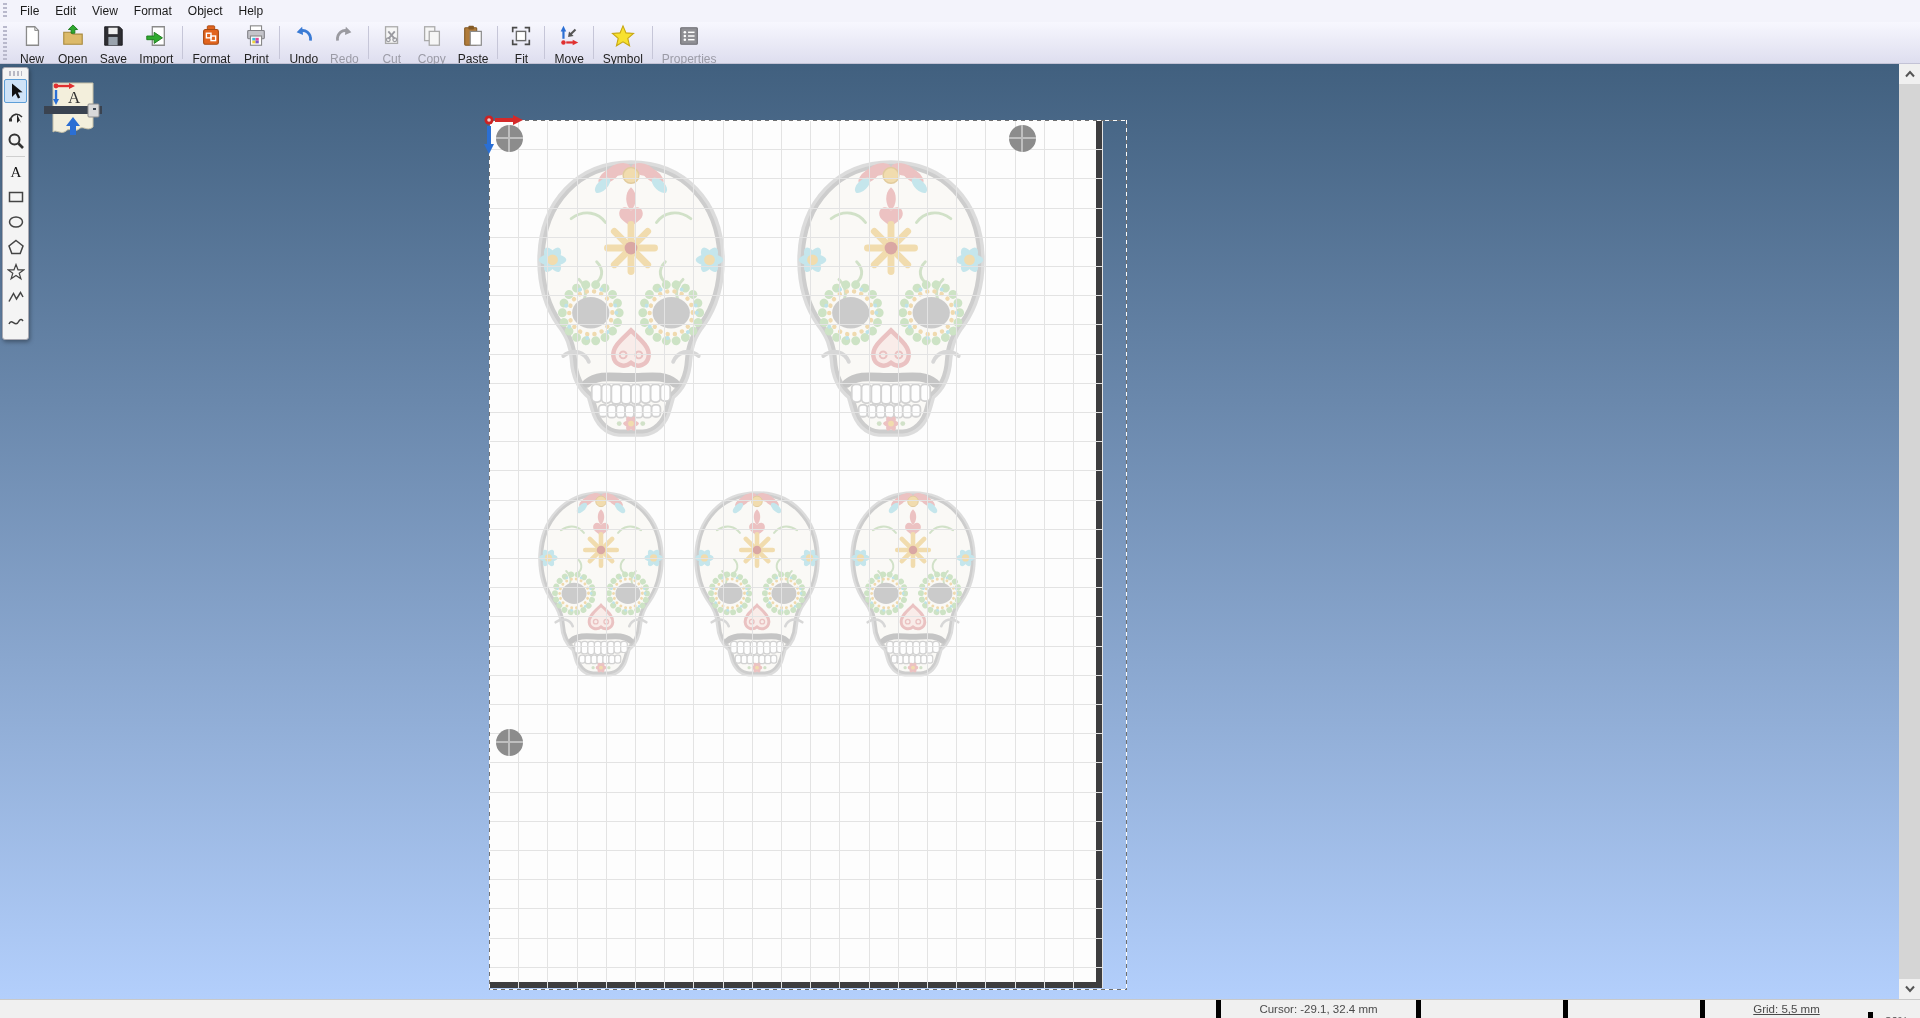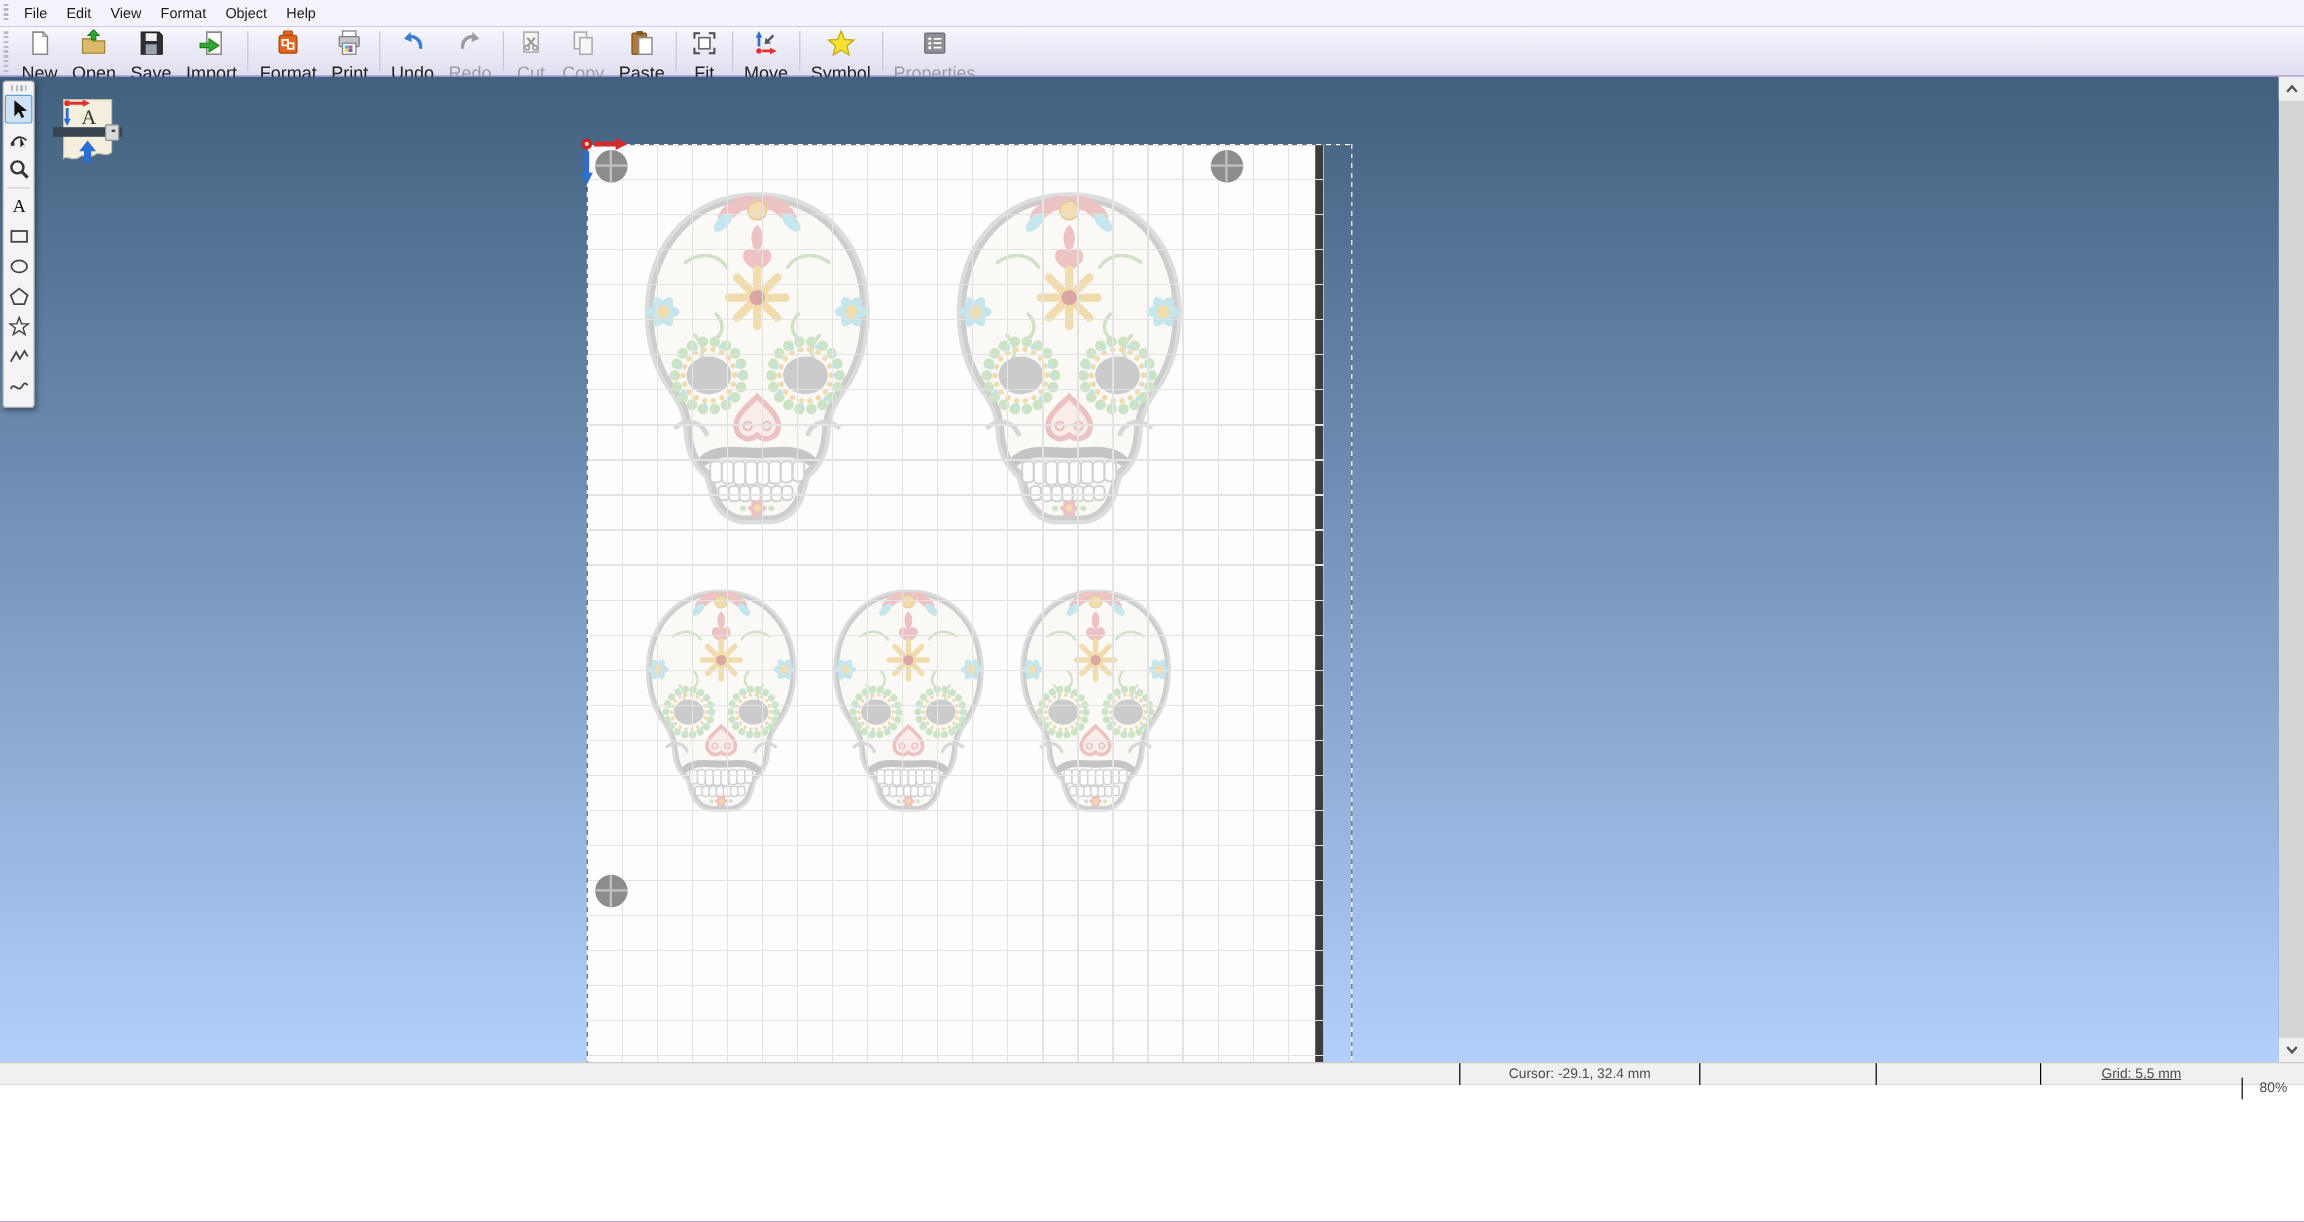--- a/index.html
+++ b/index.html
@@ -1,35 +1,35 @@
 <!DOCTYPE html>
 <html><head>
 <meta charset="utf-8">
 <style>
   * { margin:0; padding:0; box-sizing:border-box; }
   html,body { width:1920px; height:1018px; overflow:hidden;
     font-family:"Liberation Sans", sans-serif; }
-  #app { position:relative; width:1920px; height:904px; background:#6d28d9; }
+  #app { position:relative; width:1920px; height:1018px; background:#c4b5fd; }
 
   
   #menubar { position:absolute; left:0; top:0; width:100%; height:22px;
     background:#f3f3fb; display:flex; align-items:center; }
   .grip { width:4px; height:16px; margin:0 5px 0 3px;
     background:repeating-linear-gradient(180deg,#b9b9cc 0 2px, transparent 2px 4px); }
   .menu-item { padding:2px 8px; font-size:12px; color:#1a1a1a; cursor:default; }
 
   
   #toolbar { position:absolute; left:0; top:22px; width:100%; height:42px;
     background:linear-gradient(#f7f7fe,#dedeef); border-bottom:1px solid #c3c3d6;
     display:flex; align-items:stretch; }
   #toolbar .grip { height:34px; margin-top:4px; }
   .tb-btn { display:flex; flex-direction:column; align-items:center; justify-content:flex-start;
     min-width:40px; padding:2px 6px 1px; cursor:default; }
   .tb-btn svg { width:24px; height:24px; }
-  .tb-label { font-size:15px; color:#222; margin-top:0px; white-space:nowrap; }
+  .tb-label { font-size:12px; color:#222; margin-top:0px; white-space:nowrap; }
   .tb-btn.disabled .tb-label { color:#9b9ba6;text-align:center; }
   .tb-sep { width:1px; background:#c6c6d8; margin:4px 3px; }
 
   
   #canvas { position:absolute; left:0; top:64px; right:21px; bottom:19px;
     background:linear-gradient(#41607f,#b3cffc); overflow:hidden; }
 
   
   #tool-palette { position:absolute; left:2px; top:3px; width:27px;
     background:#f4f4f4; border:1px solid #a9a9b2; border-radius:3px;
@@ -83,21 +83,21 @@
   .sb-btn { height:20px; background:#f0f0f0; display:flex; align-items:center;
     justify-content:center; }
   .sb-track { flex:1; }
   .sb-btn svg { width:10px; height:8px; }
 
   
   #statusbar { position:absolute; left:0; bottom:0; width:100%; height:19px;
     background:#f0f0f0; border-top:1px solid #c9c9c9; display:flex; align-items:center;
     font-size:11.5px; color:#4a4a4a; }
   .sb-cell { height:100%; display:flex; align-items:center; justify-content:center;
-    border-left:1px solid #000000; }
+    border-left:5px solid #000000; }
   .sb-fill { flex:1; border-left:none; }
   .sb-cursor { width:200px; }
   .sb-empty1 { width:147px; }
   .sb-empty2 { width:137px; }
   .sb-grid { width:168px;text-decoration:underline; }
   .sb-zoom { width:52px;margin-top:24px; }
 </style>
 </head>
 <body>
 

